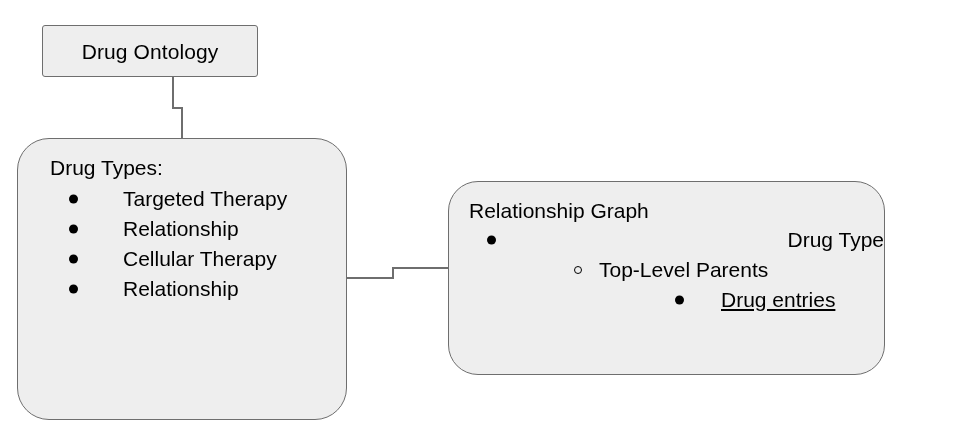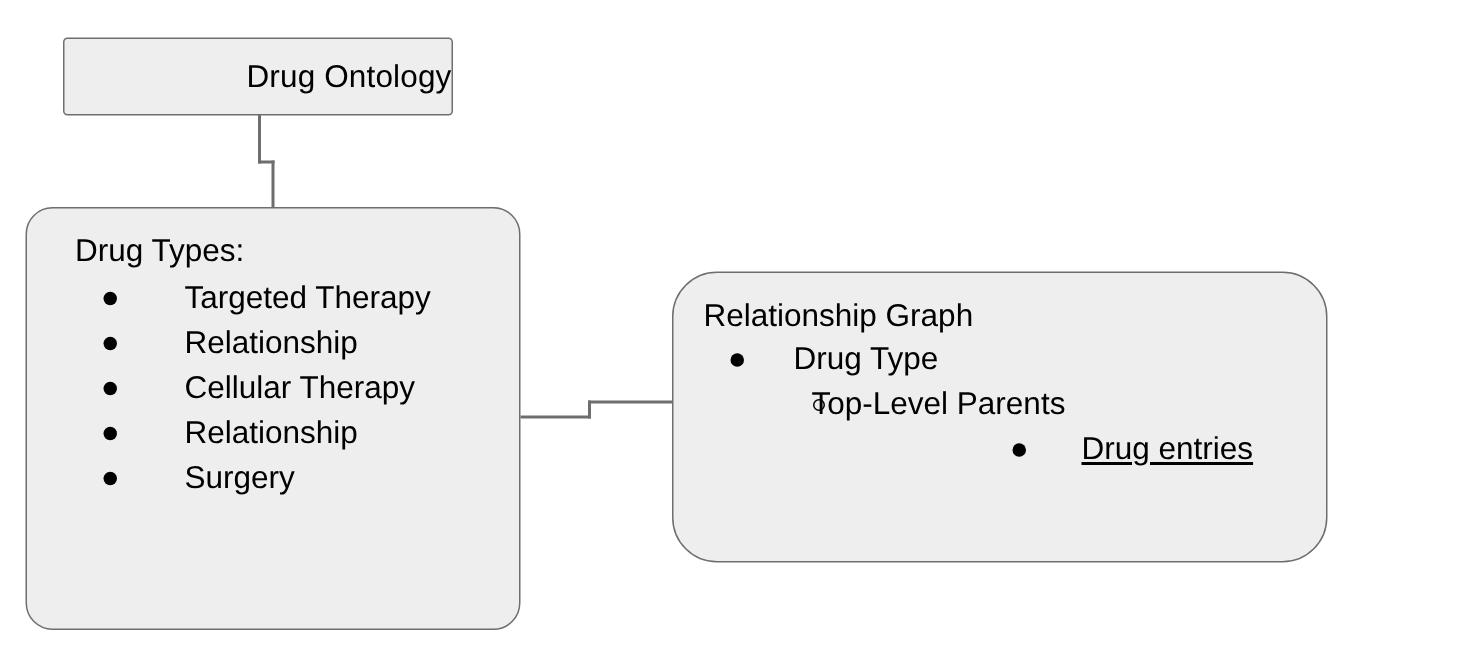--- a/index.html
+++ b/index.html
@@ -22,40 +22,40 @@
     position: absolute;
     box-sizing: border-box;
     background: #eeeeee;
     border: 1.6px solid #6e6e6e;
   }
 
   
   #node-ontology {
     left: 42px;
     top: 25px;
-    width: 260px;
+    width: 216px;
     height: 52px;
     border-radius: 3px;
     display: flex;
     align-items: center;
-    justify-content: flex-end;
+    justify-content: center;
   }
   #node-ontology .node-title {
     font-size: 21px;
     line-height: 1;
     letter-spacing: 0.1px;
   }
 
   
   #node-drugtypes {
     left: 17px;
     top: 138px;
     width: 330px;
     height: 282px;
-    border-radius: 18px;
+    border-radius: 32px;
     padding: 18px 0 0 0;
   }
 
   
   #node-relgraph {
     left: 448px;
     top: 181px;
     width: 437px;
     height: 194px;
     border-radius: 30px;
@@ -111,23 +111,23 @@
     background: #000000;
   }
 
   
   #drugtypes-list { margin-top: 6px; }
   #drugtypes-list .bitem { padding-left: 105px; }
   #drugtypes-list .bullet { left: 51px; }
 
   
   #relgraph-list { margin-top: 4px; }
-  .lvl1 { padding-left: 80px; }
+  .lvl1 { padding-left: 80px; text-align: right; }
   .lvl1 > .bullet { left: 38px; }
-  .lvl2 { padding-left: 92px; }
+  .lvl2 { padding-left: 118px; margin-left: 32px; }
   .lvl2 > .bullet { left: 93px; }
   .lvl3 { padding-left: 207px; }
   .lvl3 > .bullet { left: 163px; }
   .lvl4 { padding-left: 272px; text-decoration: underline; }
   .lvl4 > .bullet { left: 226px; }
 
   
   .edge {
     position: absolute;
     background: #6e6e6e;
@@ -180,24 +180,20 @@
         <span class="bullet disc"></span>
         <span>Cellular Therapy</span>
       </li>
 
       <li class="bitem">
         <span class="bullet disc"></span>
         <span>Relationship</span>
       </li>
 
 
-      <li class="bitem">
-        <span class="bullet disc"></span>
-        <span>Surgery</span>
-      </li>
 
 
     </ul>
   </div>
 
   <div class="node" id="node-relgraph">
     <div class="node-heading">Relationship Graph</div>
     <ul class="blist" id="relgraph-list">
 
       <li class="bitem lvl1">

